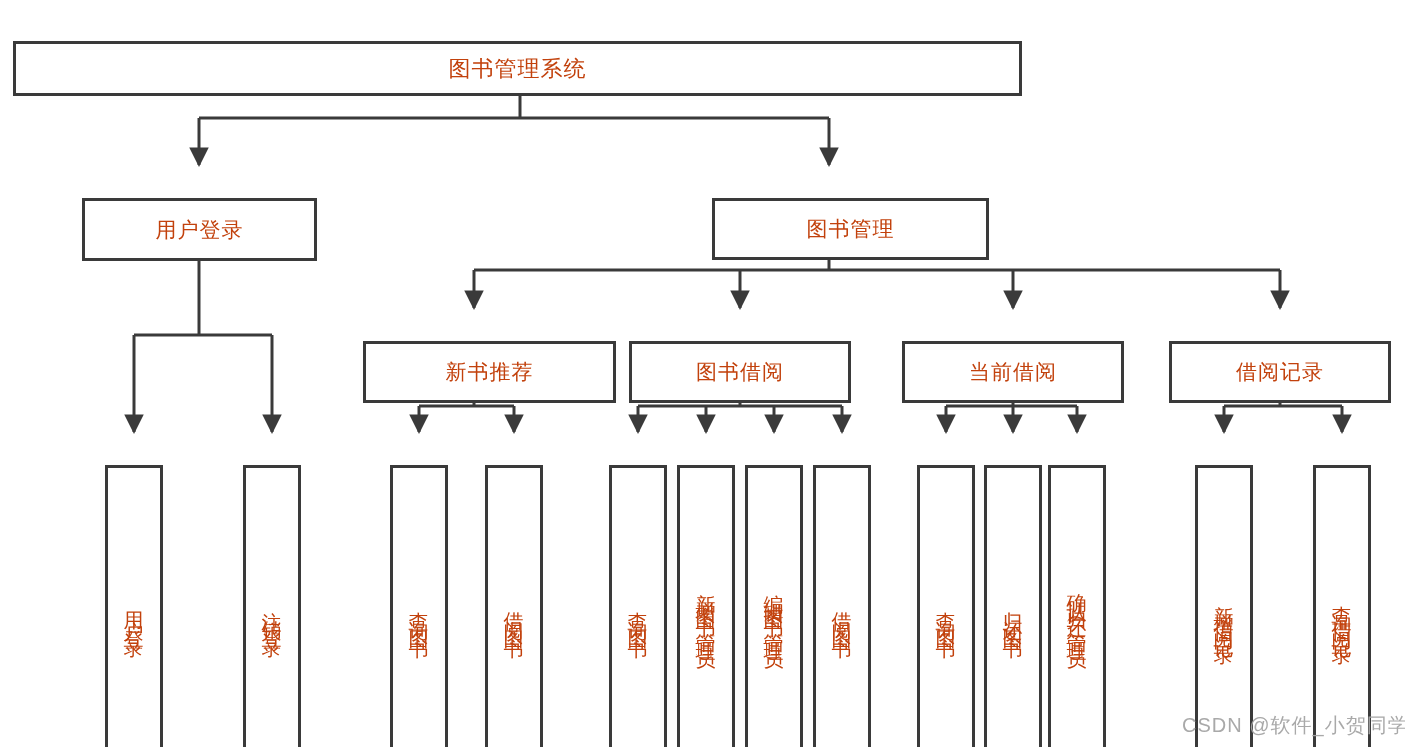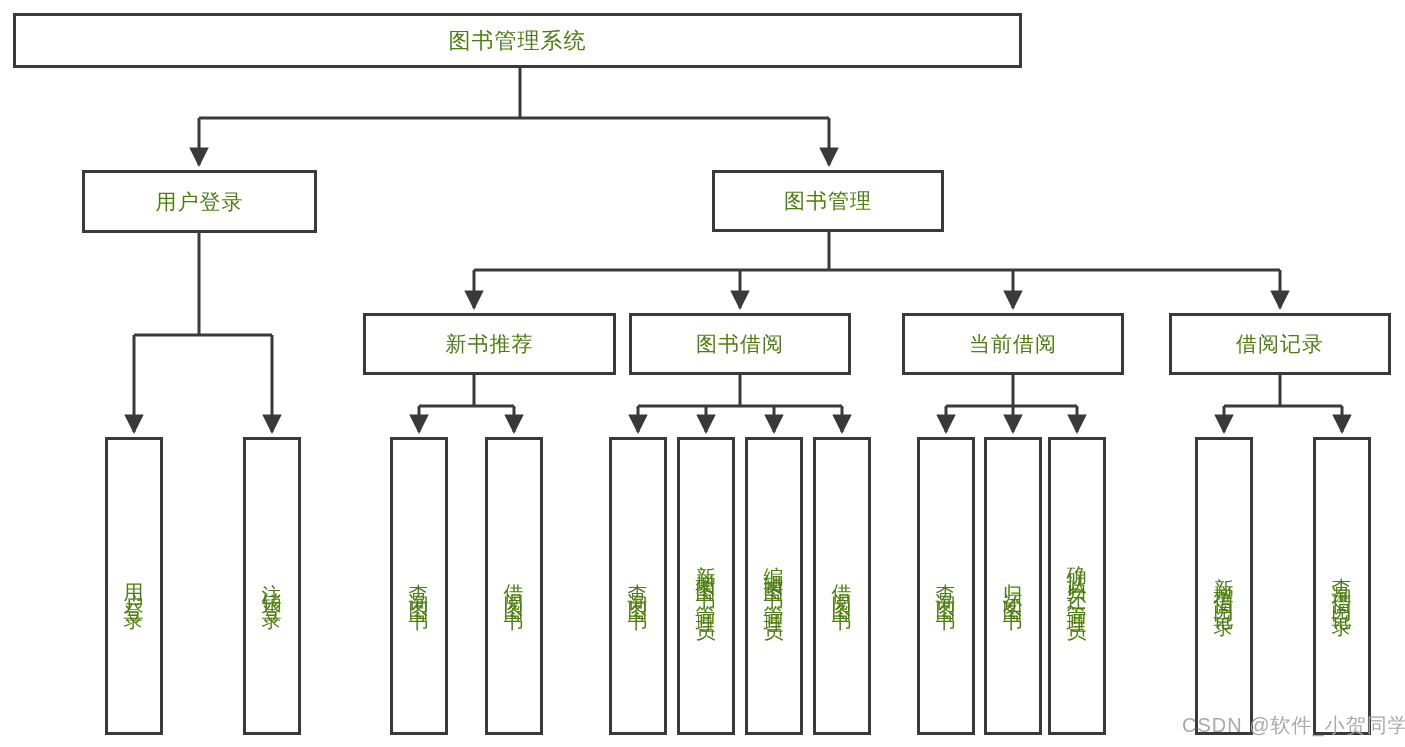--- a/index.html
+++ b/index.html
@@ -24,22 +24,23 @@
     z-index: 1;
   }
   .node {
     position: absolute;
     box-sizing: border-box;
     background: #ffffff;
     border: 3px solid #3a3a3a;
     display: flex;
     align-items: center;
     justify-content: center;
-    color: #4d7c0f;
+    color: #c2410c;
     z-index: 2;
+    margin-top: 28px;
   }
   .hnode {
     font-size: 21px;
     letter-spacing: 1px;
     white-space: nowrap;
   }
   .title-node {
     font-size: 22px;
   }
   .vnode {
@@ -114,21 +115,21 @@
       <line x1="1280" y1="375" x2="1280" y2="406"></line>
       <line x1="1224" y1="406" x2="1342" y2="406"></line>
       <line x1="1224" y1="406" x2="1224" y2="432" marker-end="url(#arrow)"></line>
       <line x1="1342" y1="406" x2="1342" y2="432" marker-end="url(#arrow)"></line>
     </g>
   </svg>
 
   <div class="node hnode title-node" style="left:13px; top:13px; width:1009px; height:55px;">图书管理系统</div>
 
   <div class="node hnode" style="left:82px; top:170px; width:235px; height:63px;">用户登录</div>
-  <div class="node hnode" style="left:712px; top:170px; width:232px; height:62px;">图书管理</div>
+  <div class="node hnode" style="left:712px; top:170px; width:277px; height:62px;">图书管理</div>
 
   <div class="node hnode" style="left:363px; top:313px; width:253px; height:62px;">新书推荐</div>
   <div class="node hnode" style="left:629px; top:313px; width:222px; height:62px;">图书借阅</div>
   <div class="node hnode" style="left:902px; top:313px; width:222px; height:62px;">当前借阅</div>
   <div class="node hnode" style="left:1169px; top:313px; width:222px; height:62px;">借阅记录</div>
 
   <div class="node vnode" style="left:105px; top:437px; width:58px; height:298px;">用户登录</div>
   <div class="node vnode" style="left:243px; top:437px; width:58px; height:298px;">注销登录</div>
 
   <div class="node vnode" style="left:390px; top:437px; width:58px; height:298px;">查询图书</div>

